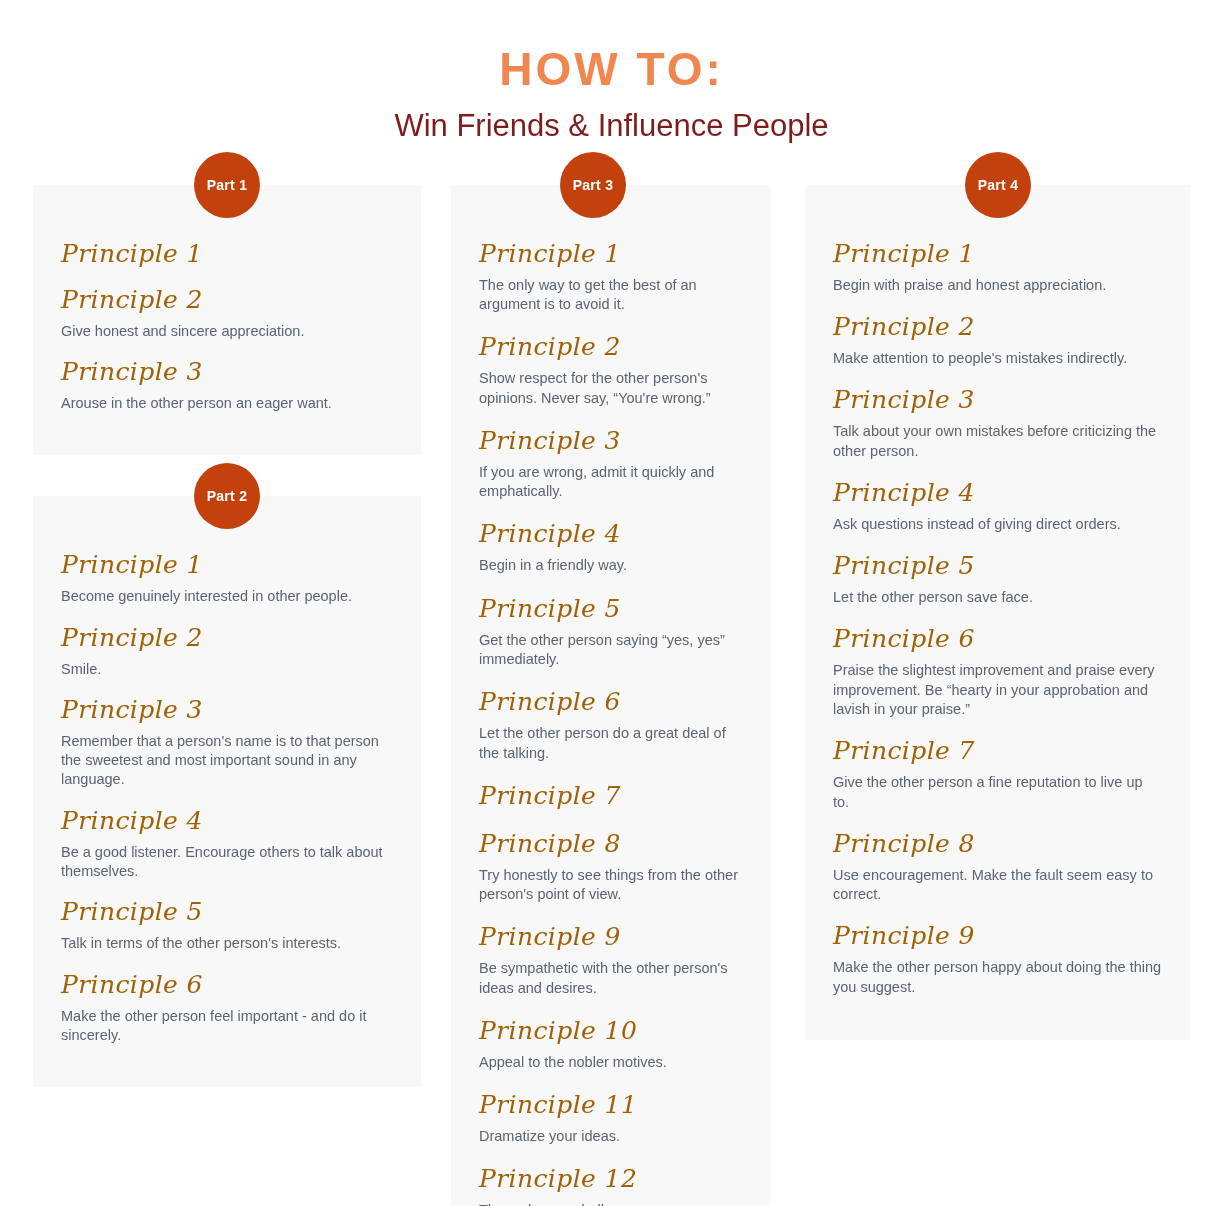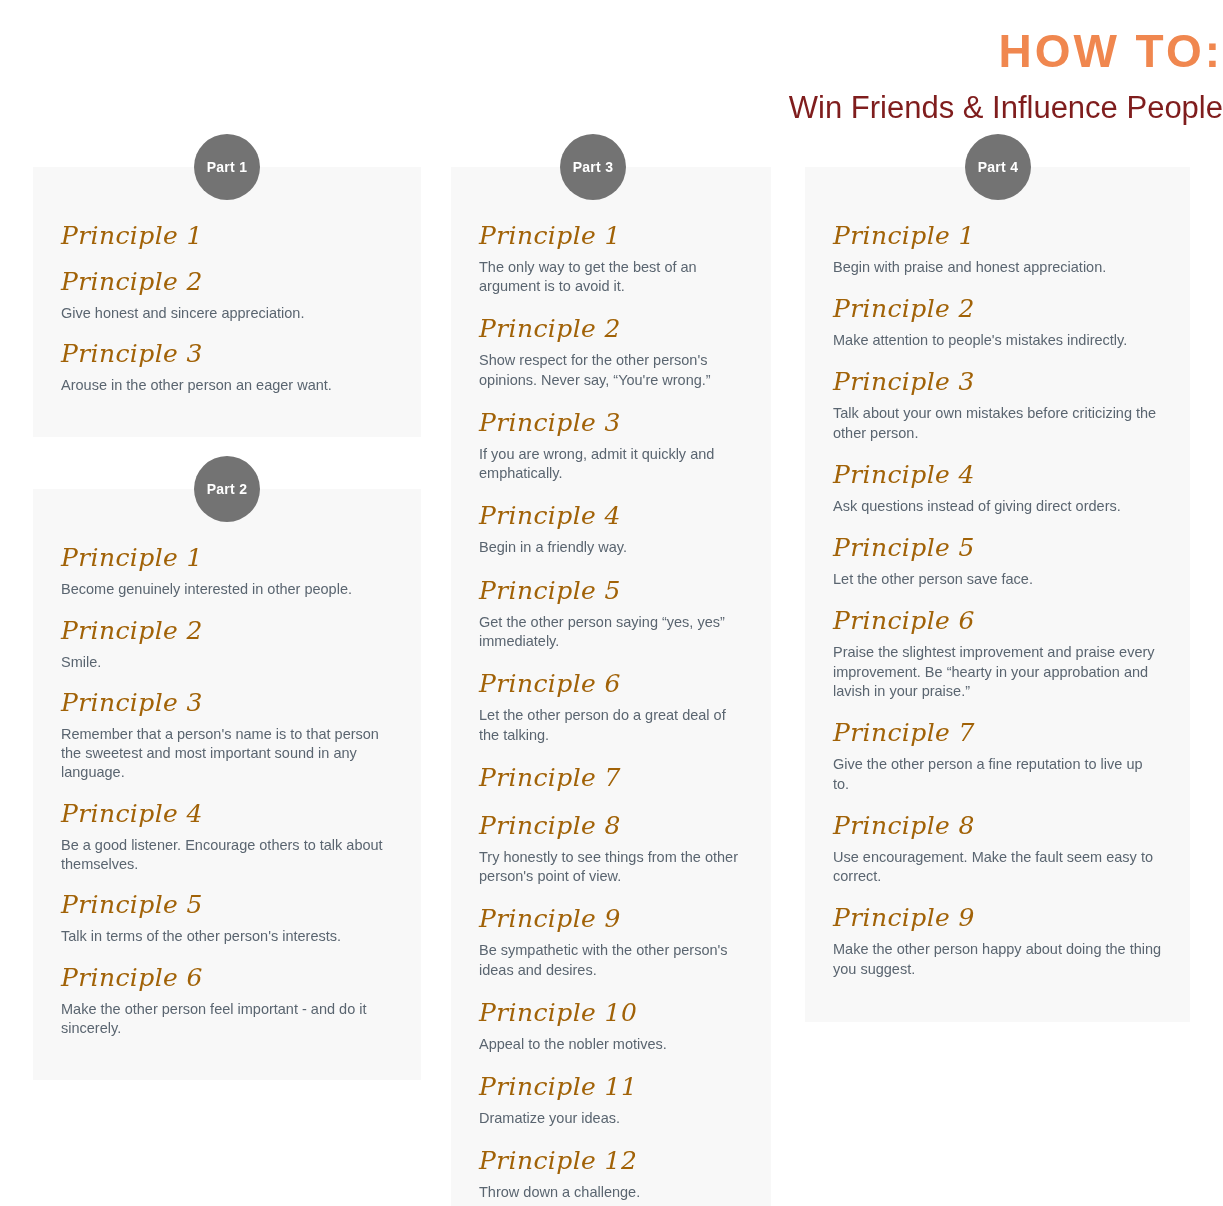--- a/index.html
+++ b/index.html
@@ -11,22 +11,22 @@
     width: 1223px;
     height: 1206px;
     position: relative;
     font-family: "Liberation Sans", sans-serif;
     color: #55606a;
     overflow: hidden;
   }
 
   
   .header {
-    text-align: right;
-    padding-top: 26px;
+    text-align: center;
+    padding-top: 44px;
   }
   .title-main {
     font-size: 46px;
     font-weight: bold;
     letter-spacing: 3px;
     color: #f0874f;
     margin: 0;
     line-height: 1.1;
   }
   .title-sub {
@@ -52,32 +52,32 @@
   .col-2 { left: 451px; width: 320px; }
   .col-3 { left: 805px; width: 385px; }
 
   .part-card {
     position: relative;
     background: #f8f8f8;
     padding: 54px 28px 26px 28px;
     box-sizing: border-box;
   }
   .part-card + .part-card {
-    margin-top: 52px;
+    margin-top: 41px;
   }
 
   .part-badge {
     position: absolute;
     top: -33px;
     left: 50%;
     transform: translateX(-50%);
     width: 66px;
     height: 66px;
     border-radius: 50%;
-    background: #737373;
+    background: #c2410c;
     color: #ffffff;
     font-size: 14px;
     font-weight: bold;
     display: flex;
     align-items: center;
     justify-content: center;
     letter-spacing: 0.3px;
   }
   
   .col-1 .part-badge { left: 194px; transform: translateX(-50%); }

